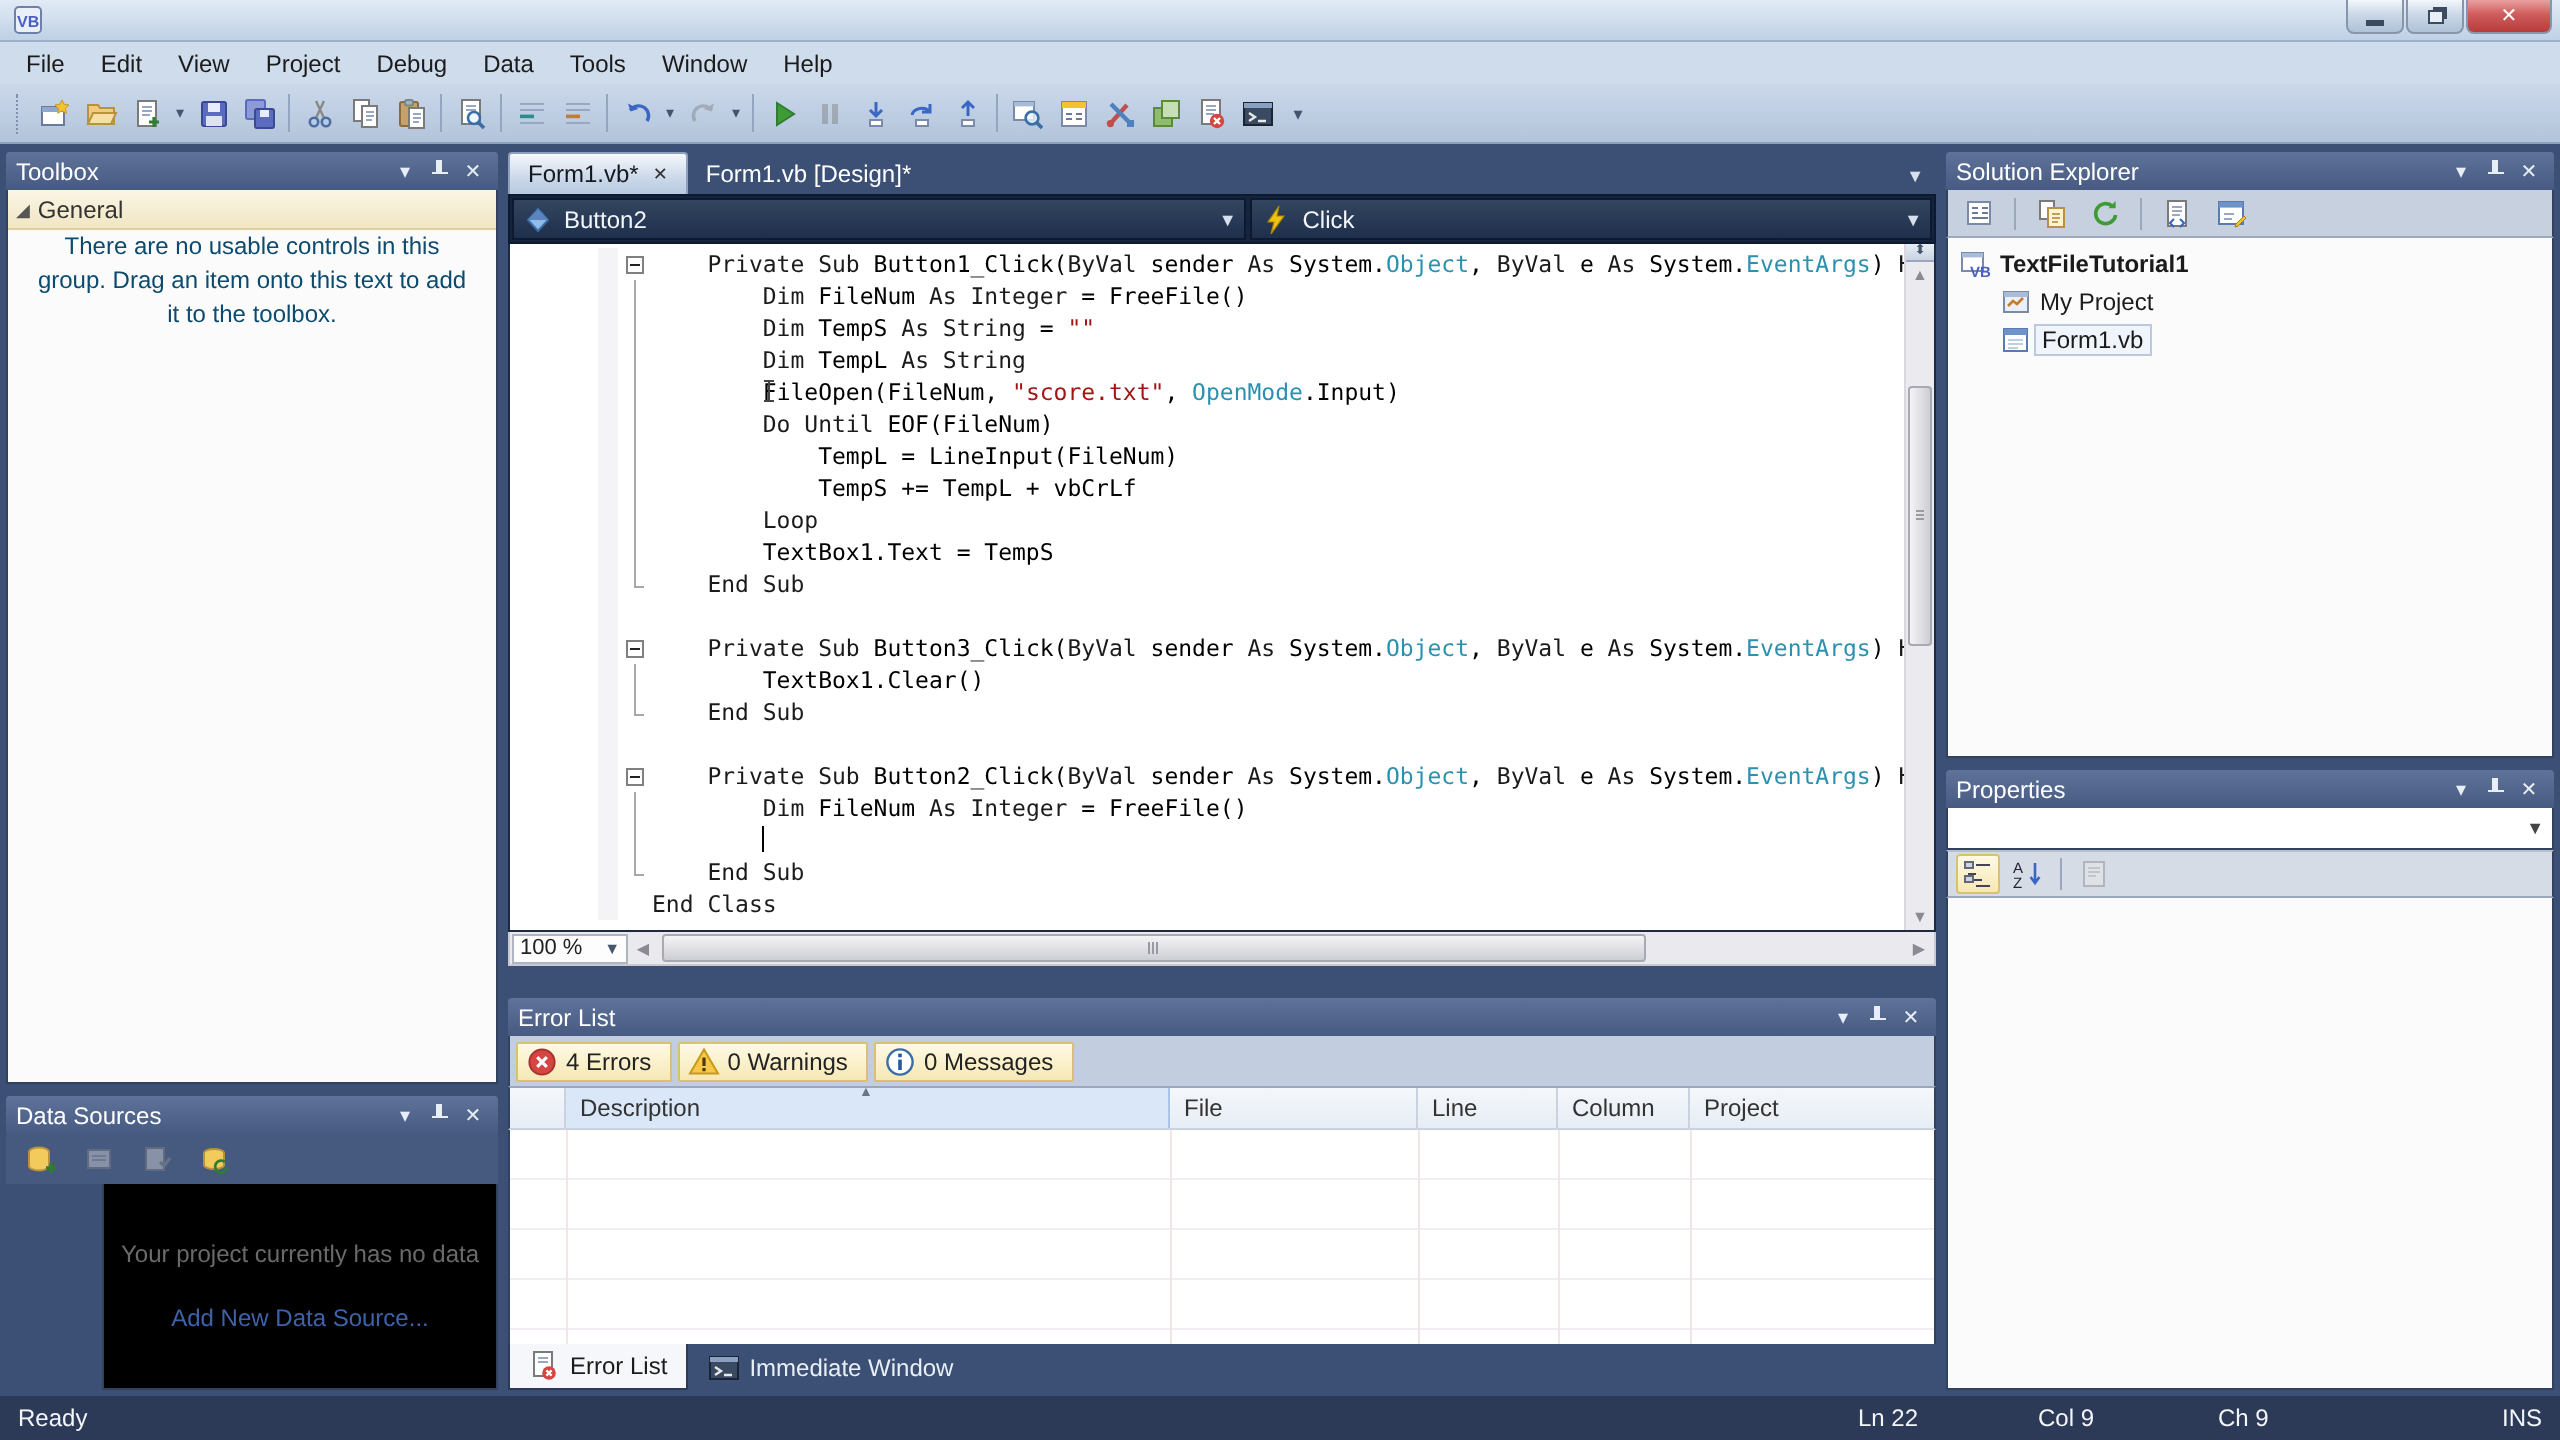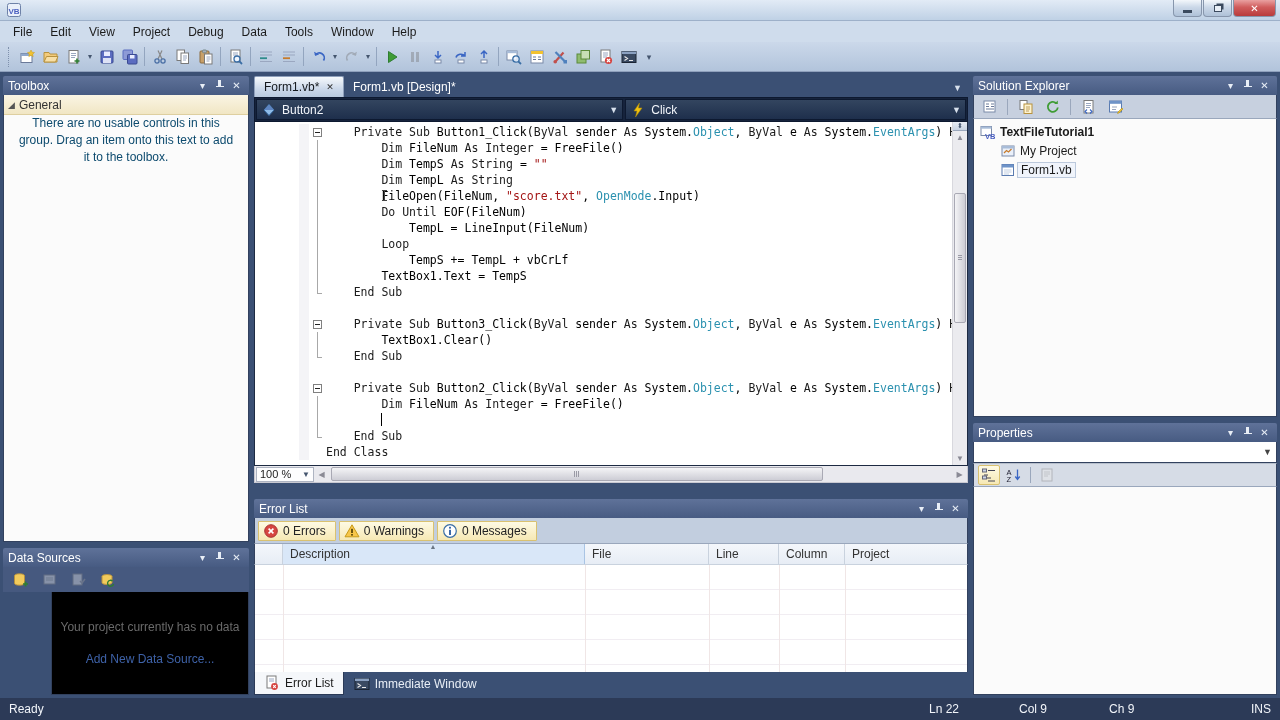--- a/index.html
+++ b/index.html
@@ -116,21 +116,21 @@
   .el-h-cell.proj { flex:1; border-right:none;}
   .sort-arrow { position:absolute; top:-1px; left:50%; margin-left:-4px; font-size:7px; color:#6a7685;}
   .el-grid { flex:1; background:#fff; border:1px solid #32415E; border-top:none; border-bottom:none; position:relative;
              background-image:repeating-linear-gradient(#fff 0 24px, #F1EDF2 24px 25px);}
   .el-vline { position:absolute; top:0; bottom:0; width:1px; background:#F0E6E6;}
   .el-tabs { height:23px; flex:none; display:flex; align-items:stretch; gap:1px; color:#E8EEF6; }
   .btab { display:flex; align-items:center; gap:5px; padding:0 9px; }
   .btab.active { background:#F5F7FA; color:#1b1b1b; border:1px solid #2B3A57; border-top:none;}
 
   
-  .solutionexplorer { height:341px; flex:none; }
+  .solutionexplorer { height:303px; flex:none; }
   .se-toolbar { height:24px; flex:none; background:#C7D0DF; border:1px solid #32415E; border-top:none; border-bottom:1px solid #9AA7BC; display:flex; align-items:center; gap:4px; padding-left:4px;}
   .se-sep { width:1px; height:16px; background:#9AA7BC; margin:0 2px;}
   .se-tree { flex:1; background:#FBFBFB; border:1px solid #32415E; border-top:none; padding-top:3px;}
   .tree-item { height:19px; display:flex; align-items:center; gap:4px; padding-left:6px;}
   .tree-item.bold { font-weight:bold; }
   .tree-item.lvl1 { padding-left:26px; }
   .tree-item.selected .tree-label { background:#F0F4FB; border:1px solid #BCC9DC; padding:0 3px; margin-left:-3px;}
 
   
   .properties { flex:1; }
@@ -455,22 +455,22 @@
       </div>
       <div class="code-wrap">
         <div class="code-scroll" id="code-lines">
             <div class="code-line"><span class="ind-margin"></span><span class="ol-margin"><span class="g-box"></span></span><span class="code-text"><span class="k">    Private Sub </span><span class="pl">Button1_Click(</span><span class="k">ByVal</span><span class="pl"> sender </span><span class="k">As</span><span class="pl"> System.</span><span class="ty">Object</span><span class="pl">, </span><span class="k">ByVal</span><span class="pl"> e </span><span class="k">As</span><span class="pl"> System.</span><span class="ty">EventArgs</span><span class="pl">) </span><span class="k">Handl</span></span></div>
             <div class="code-line"><span class="ind-margin"></span><span class="ol-margin g-line"></span><span class="code-text"><span class="k">        Dim </span><span class="pl">FileNum </span><span class="k">As Integer</span><span class="pl"> = FreeFile()</span></span></div>
             <div class="code-line"><span class="ind-margin"></span><span class="ol-margin g-line"></span><span class="code-text"><span class="k">        Dim </span><span class="pl">TempS </span><span class="k">As String</span><span class="pl"> = </span><span class="st">""</span></span></div>
             <div class="code-line"><span class="ind-margin"></span><span class="ol-margin g-line"></span><span class="code-text"><span class="k">        Dim </span><span class="pl">TempL </span><span class="k">As String</span></span></div>
             <div class="code-line"><span class="ind-margin"></span><span class="ol-margin g-line"></span><span class="code-text"><span class="pl">        </span><span class="ibeam"></span><span class="pl">FileOpen(FileNum, </span><span class="st">"score.txt"</span><span class="pl">, </span><span class="ty">OpenMode</span><span class="pl">.Input)</span></span></div>
             <div class="code-line"><span class="ind-margin"></span><span class="ol-margin g-line"></span><span class="code-text"><span class="k">        Do Until </span><span class="pl">EOF(FileNum)</span></span></div>
             <div class="code-line"><span class="ind-margin"></span><span class="ol-margin g-line"></span><span class="code-text"><span class="pl">            TempL = LineInput(FileNum)</span></span></div>
+            <div class="code-line"><span class="ind-margin"></span><span class="ol-margin g-line"></span><span class="code-text"><span class="pl">            TempS += TempL + vbCrLf</span></span></div>
             <div class="code-line"><span class="ind-margin"></span><span class="ol-margin g-line"></span><span class="code-text"><span class="k">        Loop</span></span></div>
-            <div class="code-line"><span class="ind-margin"></span><span class="ol-margin g-line"></span><span class="code-text"><span class="pl">            TempS += TempL + vbCrLf</span></span></div>
             <div class="code-line"><span class="ind-margin"></span><span class="ol-margin g-line"></span><span class="code-text"><span class="pl">        TextBox1.Text = TempS</span></span></div>
             <div class="code-line"><span class="ind-margin"></span><span class="ol-margin g-end"></span><span class="code-text"><span class="k">    End Sub</span></span></div>
             <div class="code-line"><span class="ind-margin"></span><span class="ol-margin"></span><span class="code-text"></span></div>
             <div class="code-line"><span class="ind-margin"></span><span class="ol-margin"><span class="g-box"></span></span><span class="code-text"><span class="k">    Private Sub </span><span class="pl">Button3_Click(</span><span class="k">ByVal</span><span class="pl"> sender </span><span class="k">As</span><span class="pl"> System.</span><span class="ty">Object</span><span class="pl">, </span><span class="k">ByVal</span><span class="pl"> e </span><span class="k">As</span><span class="pl"> System.</span><span class="ty">EventArgs</span><span class="pl">) </span><span class="k">Handl</span></span></div>
             <div class="code-line"><span class="ind-margin"></span><span class="ol-margin g-line"></span><span class="code-text"><span class="pl">        TextBox1.Clear()</span></span></div>
             <div class="code-line"><span class="ind-margin"></span><span class="ol-margin g-end"></span><span class="code-text"><span class="k">    End Sub</span></span></div>
             <div class="code-line"><span class="ind-margin"></span><span class="ol-margin"></span><span class="code-text"></span></div>
             <div class="code-line"><span class="ind-margin"></span><span class="ol-margin"><span class="g-box"></span></span><span class="code-text"><span class="k">    Private Sub </span><span class="pl">Button2_Click(</span><span class="k">ByVal</span><span class="pl"> sender </span><span class="k">As</span><span class="pl"> System.</span><span class="ty">Object</span><span class="pl">, </span><span class="k">ByVal</span><span class="pl"> e </span><span class="k">As</span><span class="pl"> System.</span><span class="ty">EventArgs</span><span class="pl">) </span><span class="k">Handl</span></span></div>
             <div class="code-line"><span class="ind-margin"></span><span class="ol-margin g-line"></span><span class="code-text"><span class="k">        Dim </span><span class="pl">FileNum </span><span class="k">As Integer</span><span class="pl"> = FreeFile()</span></span></div>
             <div class="code-line"><span class="ind-margin"></span><span class="ol-margin g-line"></span><span class="code-text"><span class="pl">        </span><span class="caret-bar"></span></span></div>
@@ -511,21 +511,21 @@
             <span class="pin-glyph"></span>
           </span>
         <span class="pt-btn">✕</span>
       </div>
       <div class="el-filters" id="el-filters">
           <span class="filter-btn">
             <span class="icon16"><svg width="16" height="16" viewBox="0 0 16 16">
                 <circle cx="8" cy="8" r="6.3" fill="#D64541" stroke="#A83232"></circle>
                 <path d="M5.6 5.6l4.8 4.8M10.4 5.6l-4.8 4.8" stroke="#fff" stroke-width="1.6"></path>
               </svg></span>
-            <span>0 Errors</span>
+            <span>4 Errors</span>
           </span>
           <span class="filter-btn">
             <span class="icon16"><svg width="16" height="16" viewBox="0 0 16 16">
                 <path d="M8 1.8L15 13.8H1z" fill="#F7C64A" stroke="#C79A18"></path>
                 <rect x="7.2" y="5.8" width="1.6" height="4.2" fill="#4a3a00"></rect>
                 <rect x="7.2" y="11" width="1.6" height="1.6" fill="#4a3a00"></rect>
               </svg></span>
             <span>0 Warnings</span>
           </span>
           <span class="filter-btn">

